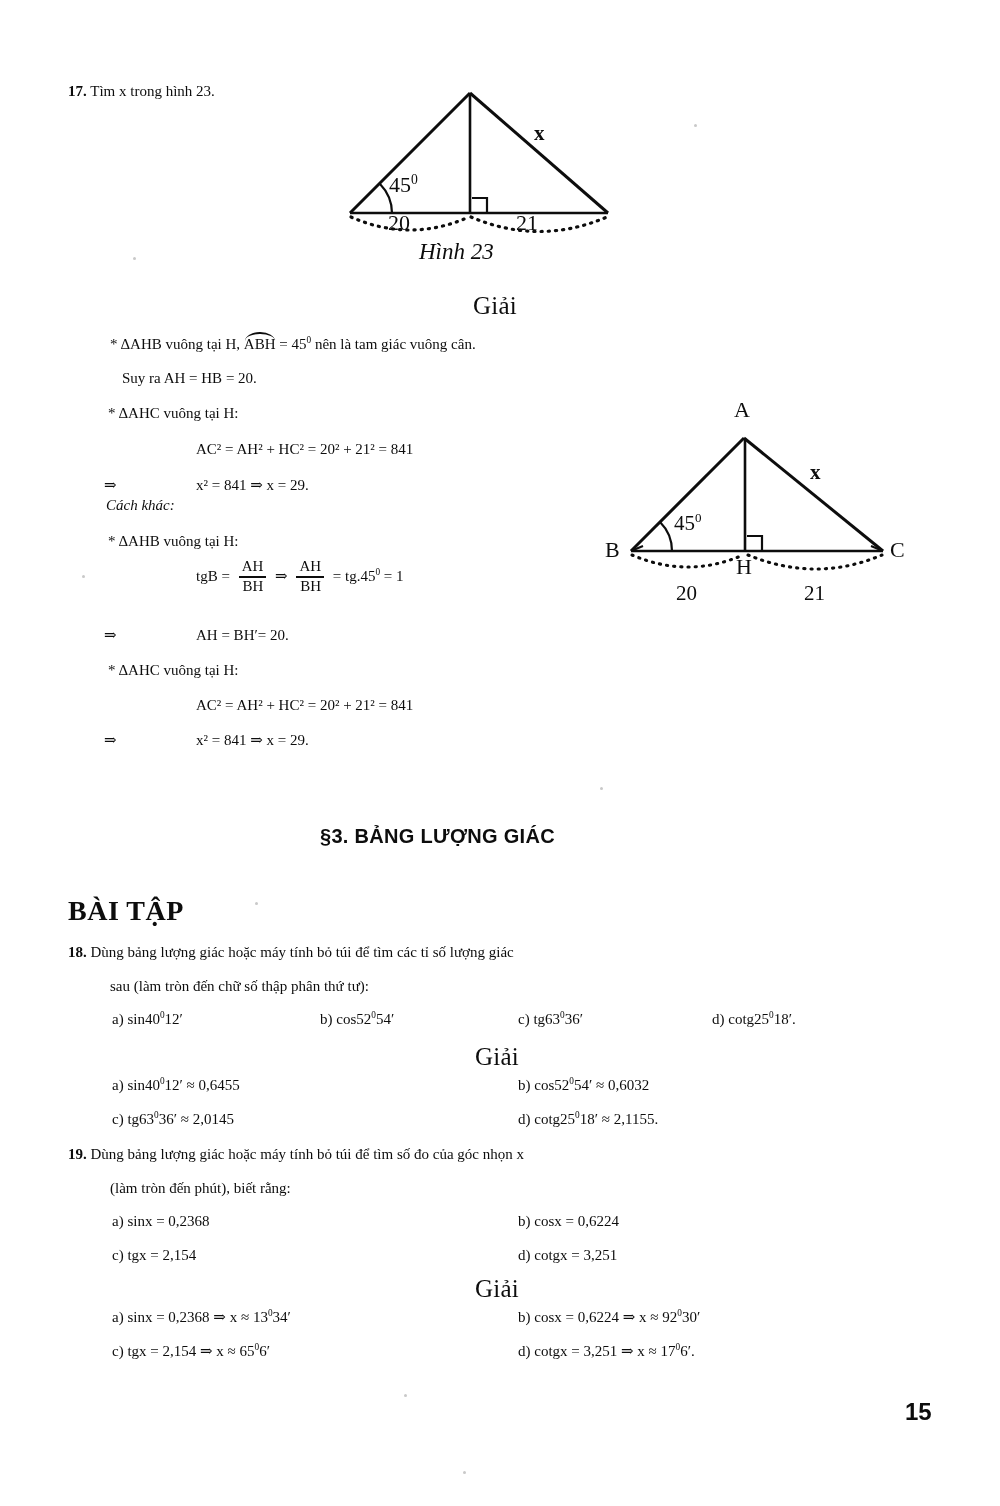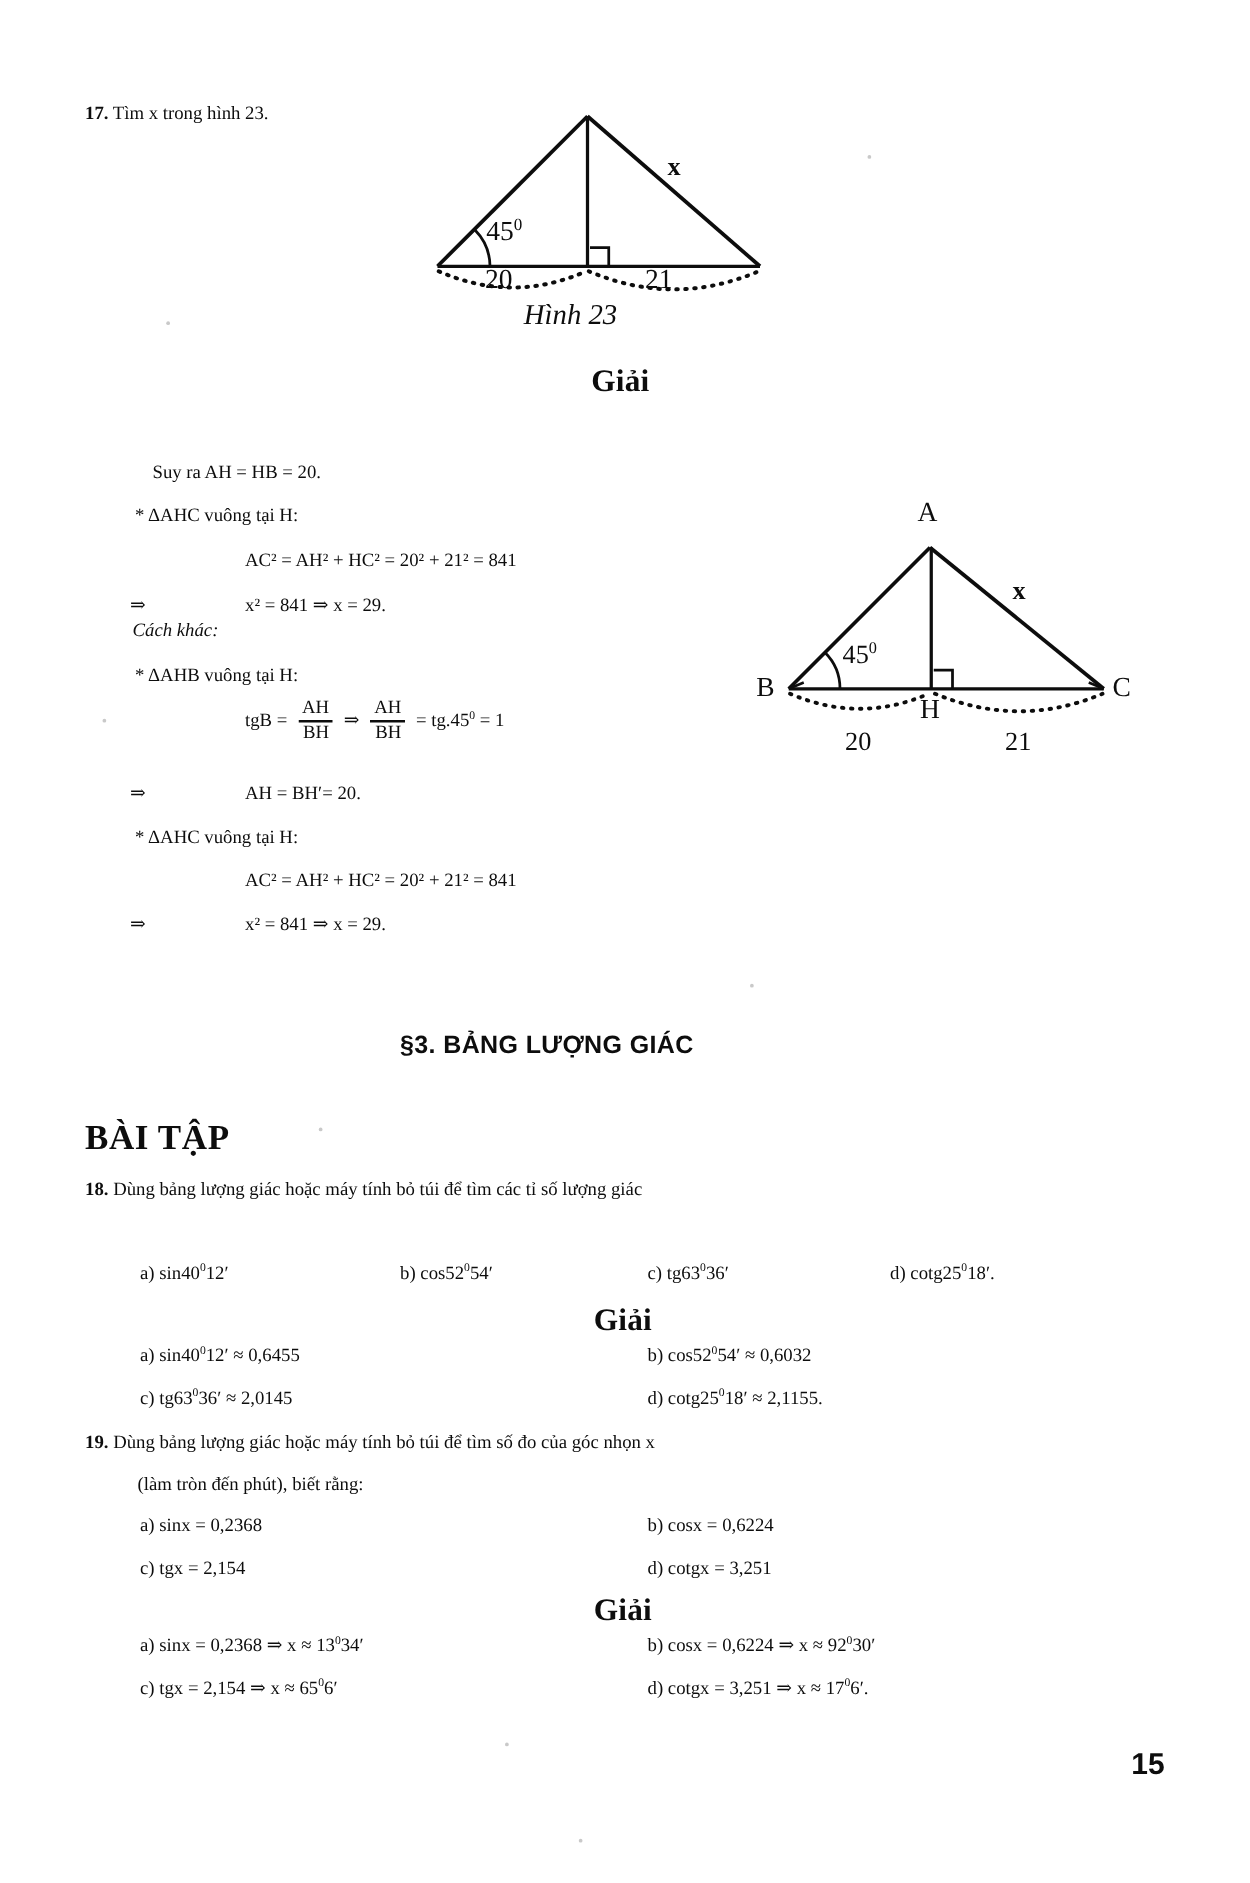--- a/index.html
+++ b/index.html
@@ -13,21 +13,21 @@
     -webkit-font-smoothing:antialiased;
   }
   .page{position:absolute;inset:0;}
 
   
   .ln{position:absolute;white-space:nowrap;font-size:15px;line-height:1.05;}
   .bold{font-weight:bold;}
   .ital{font-style:italic;}
   .sup{font-size:0.62em;vertical-align:super;line-height:0;}
   .giai{
-    position:absolute;font-weight:bold;font-size:25px;
+    position:absolute;font-weight:normal;font-size:25px;
     letter-spacing:.2px;
   }
   .num{font-weight:bold;}
 
   
   .frac{
     display:inline-block;vertical-align:middle;
     text-align:right;line-height:1.04;
     margin:0 5px;position:relative;top:-1px;
   }
@@ -104,20 +104,29 @@
       <span>45</span><span class="sup">0</span>
     </div>
     <div class="ln" style="left:52px;top:131px;font-size:22px;">20</div>
     <div class="ln" style="left:180px;top:131px;font-size:22px;">21</div>
     <div class="ln bold" style="left:198px;top:42px;font-size:21px;">x</div>
   </div>
   <div class="figcap" style="left:419px;top:239px;">Hình 23</div>
 
   <div class="giai" style="left:473px;top:292px;">Giải</div>
 
+  <div class="ln" style="left:110px;top:334px;">
+    <span>* ΔAHB vuông tại H,</span>
+    <span class="arcwrap">
+      <span class="arcline"></span>
+      <span>ABH</span>
+    </span>
+    <span>= 45</span><span class="sup">0</span>
+    <span>nên là tam giác vuông cân.</span>
+  </div>
 
   <div class="ln" style="left:122px;top:371px;">Suy ra AH = HB = 20.</div>
   <div class="ln" style="left:108px;top:406px;">* ΔAHC vuông tại H:</div>
   <div class="ln" style="left:196px;top:442px;">AC² = AH² + HC² = 20² + 21² = 841</div>
   <div class="ln" style="left:104px;top:478px;">⇒</div>
   <div class="ln" style="left:196px;top:478px;">x² = 841 ⇒ x = 29.</div>
 
   <div class="ln ital" style="left:106px;top:498px;">Cách khác:</div>
   <div class="ln" style="left:108px;top:534px;">* ΔAHB vuông tại H:</div>
 
@@ -178,20 +187,21 @@
     <div class="ln bold" style="left:198px;top:56px;font-size:21px;">x</div>
   </div>
 
   <div class="section-title" style="left:320px;top:825px;">§3. BẢNG LƯỢNG GIÁC</div>
   <div class="baitap" style="left:68px;top:895px;">BÀI TẬP</div>
 
   <div class="ln" style="left:68px;top:945px;">
     <span class="num">18.</span>
     <span>Dùng bảng lượng giác hoặc máy tính bỏ túi để tìm các tỉ số lượng giác</span>
   </div>
+  <div class="ln" style="left:110px;top:979px;">sau (làm tròn đến chữ số thập phân thứ tư):</div>
 
   <div class="ln" style="left:112px;top:1012px;">
     <span>a)</span>
     <span>sin40</span><span class="sup">0</span><span>12′</span>
   </div>
   <div class="ln" style="left:320px;top:1012px;">
     <span>b)</span>
     <span>cos52</span><span class="sup">0</span><span>54′</span>
   </div>
   <div class="ln" style="left:518px;top:1012px;">

